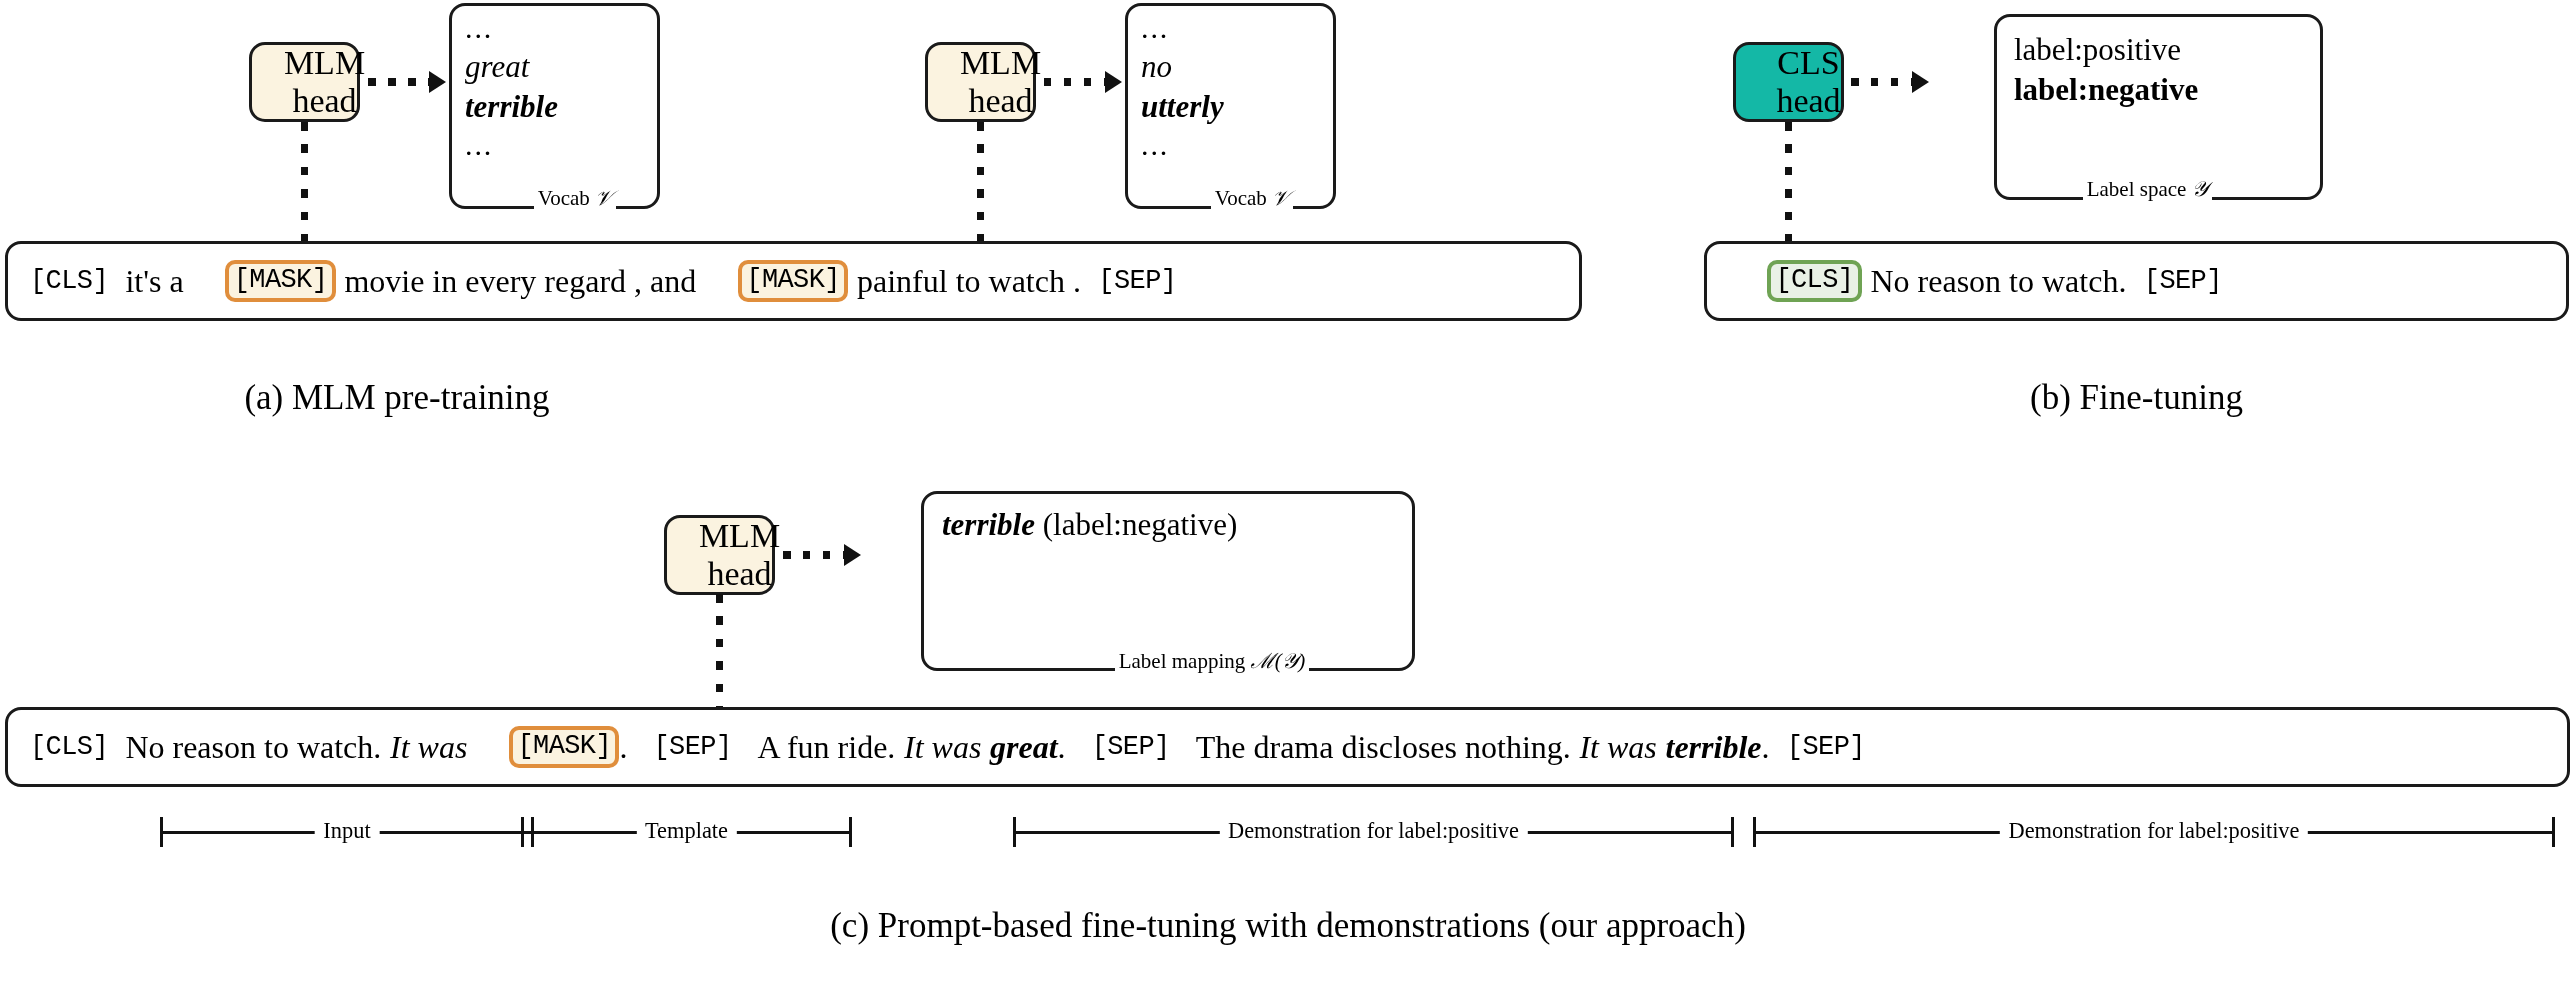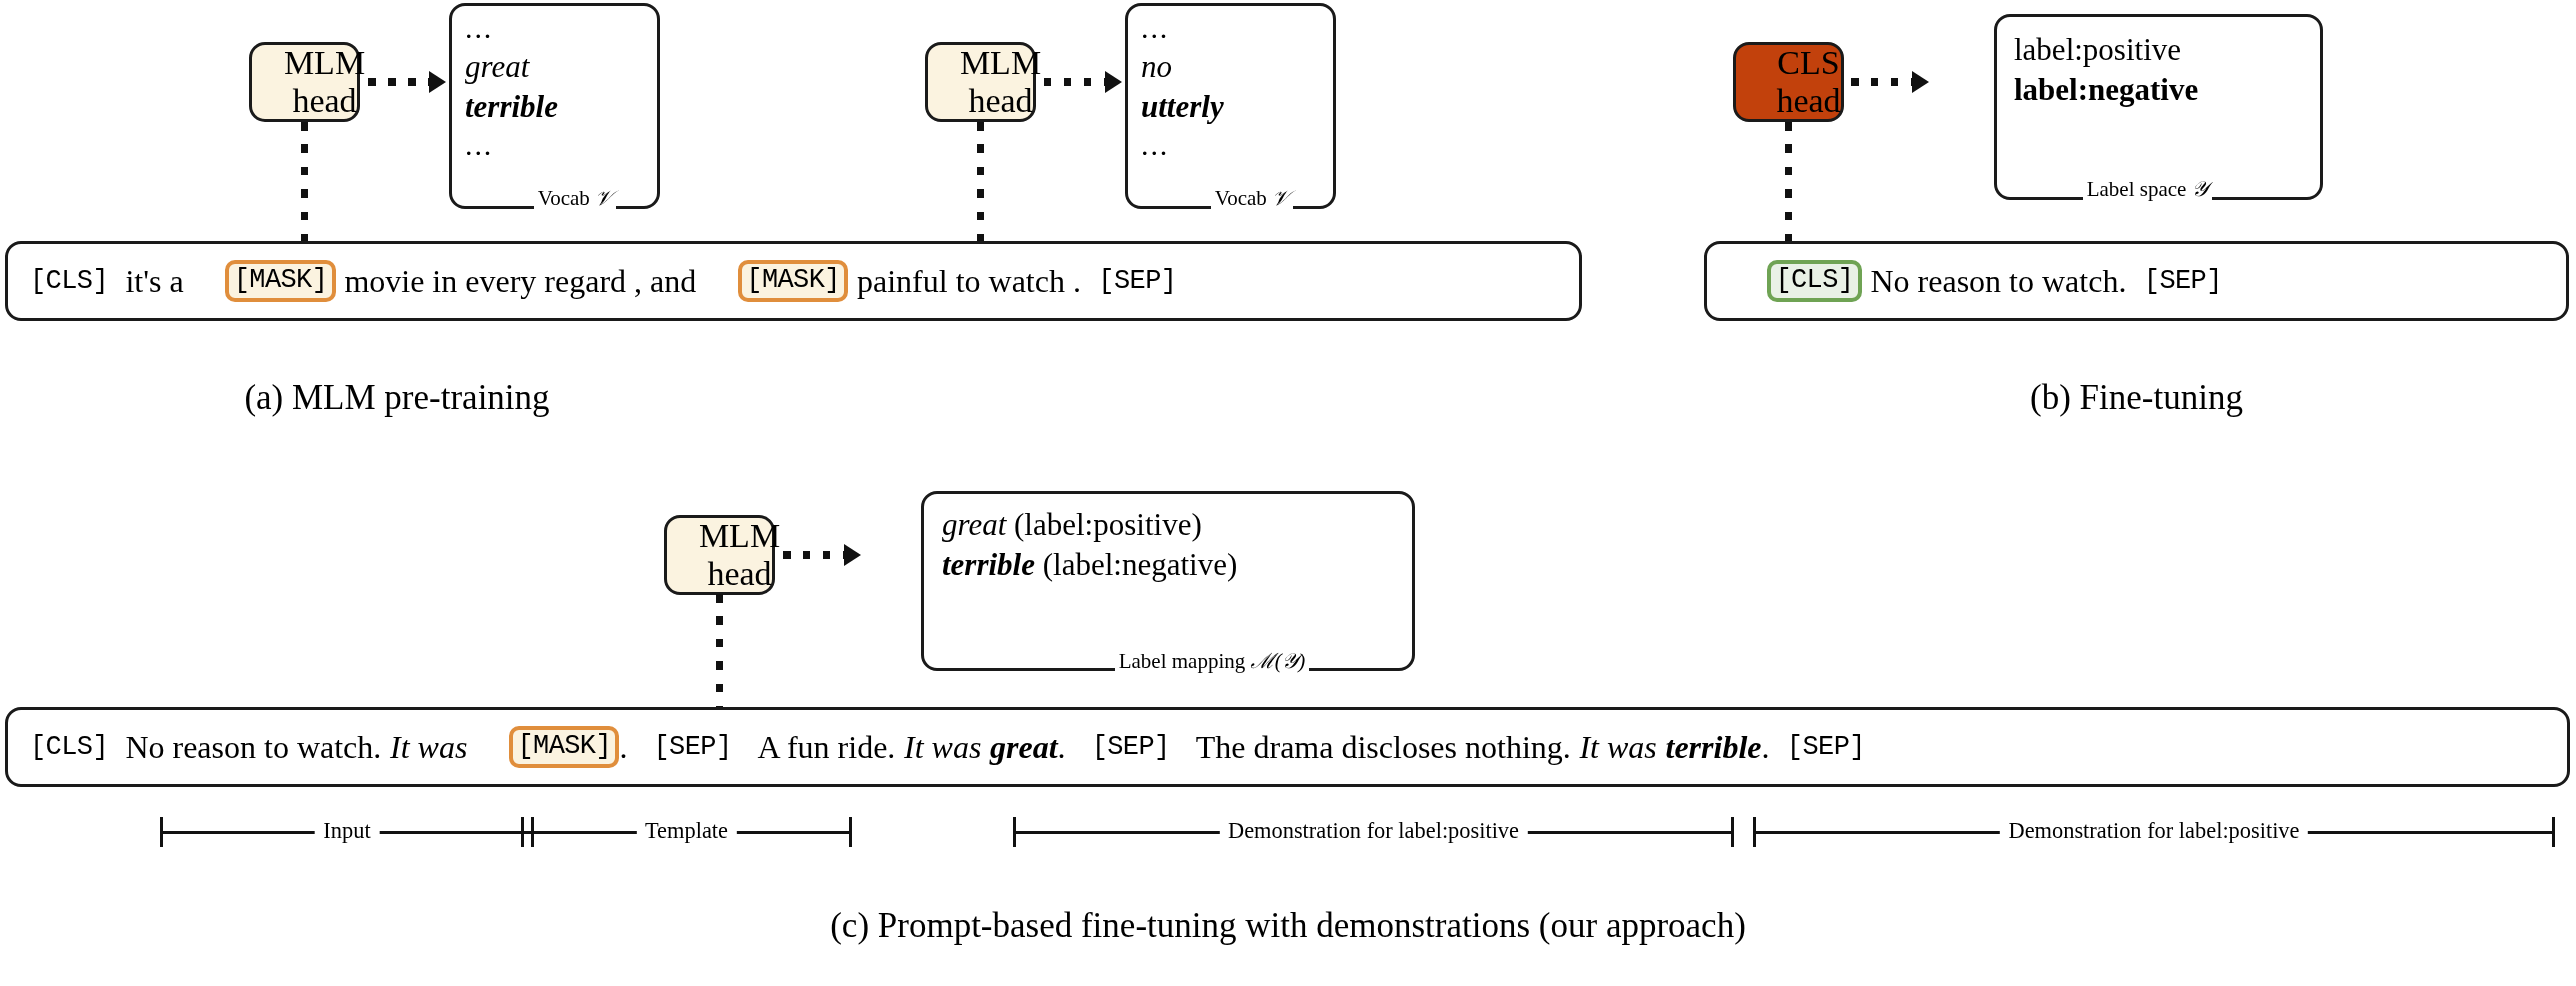--- a/index.html
+++ b/index.html
@@ -34,21 +34,21 @@
     box-sizing: border-box;
     display: flex;
     flex-direction: column;
     align-items: center;
     justify-content: center;
     line-height: 1.12;
     font-size: 34px;
     padding-left: 40px;
   }
   .headbox.mlm { background: #fbf3e0; }
-  .headbox.cls { background: #c2410c; }
+  .headbox.cls { background: #14b8a6; }
 
   
   .pill {
     display: inline-block;
     border-radius: 10px;
     box-sizing: border-box;
     font-family: "Liberation Mono", "DejaVu Sans Mono", monospace;
     letter-spacing: -0.6px;
     vertical-align: middle;
     text-align: center;
@@ -274,24 +274,20 @@
 </div>
 <div class="vdot" style="left:716px; top:594px; height:118px;"></div>
 <div class="darrow" style="left:783px; top:551px; width:80px;">
   <div class="seg" style="width:62px;"></div>
   <div class="tip" style="left:61px;"></div>
 </div>
 
 <div class="rbox" style="left:921px; top:491px; width:494px; height:180px;"></div>
 <div class="vbox-inner" style="left:942px; top:505px;">
   <div>
-    <span class="vword">great</span>
-    <span>(label:positive)</span>
-  </div>
-  <div>
     <span class="vword b">terrible</span>
     <span>(label:negative)</span>
   </div>
 </div>
 <div class="boxcap" style="left:1075px; top:651px;margin-left:40px;">
   <span>Label mapping</span>
   <span class="cal">ℳ(𝒴)</span>
 </div>
 
 <div class="rbox" style="left:5px; top:707px; width:2565px; height:80px;"></div>

